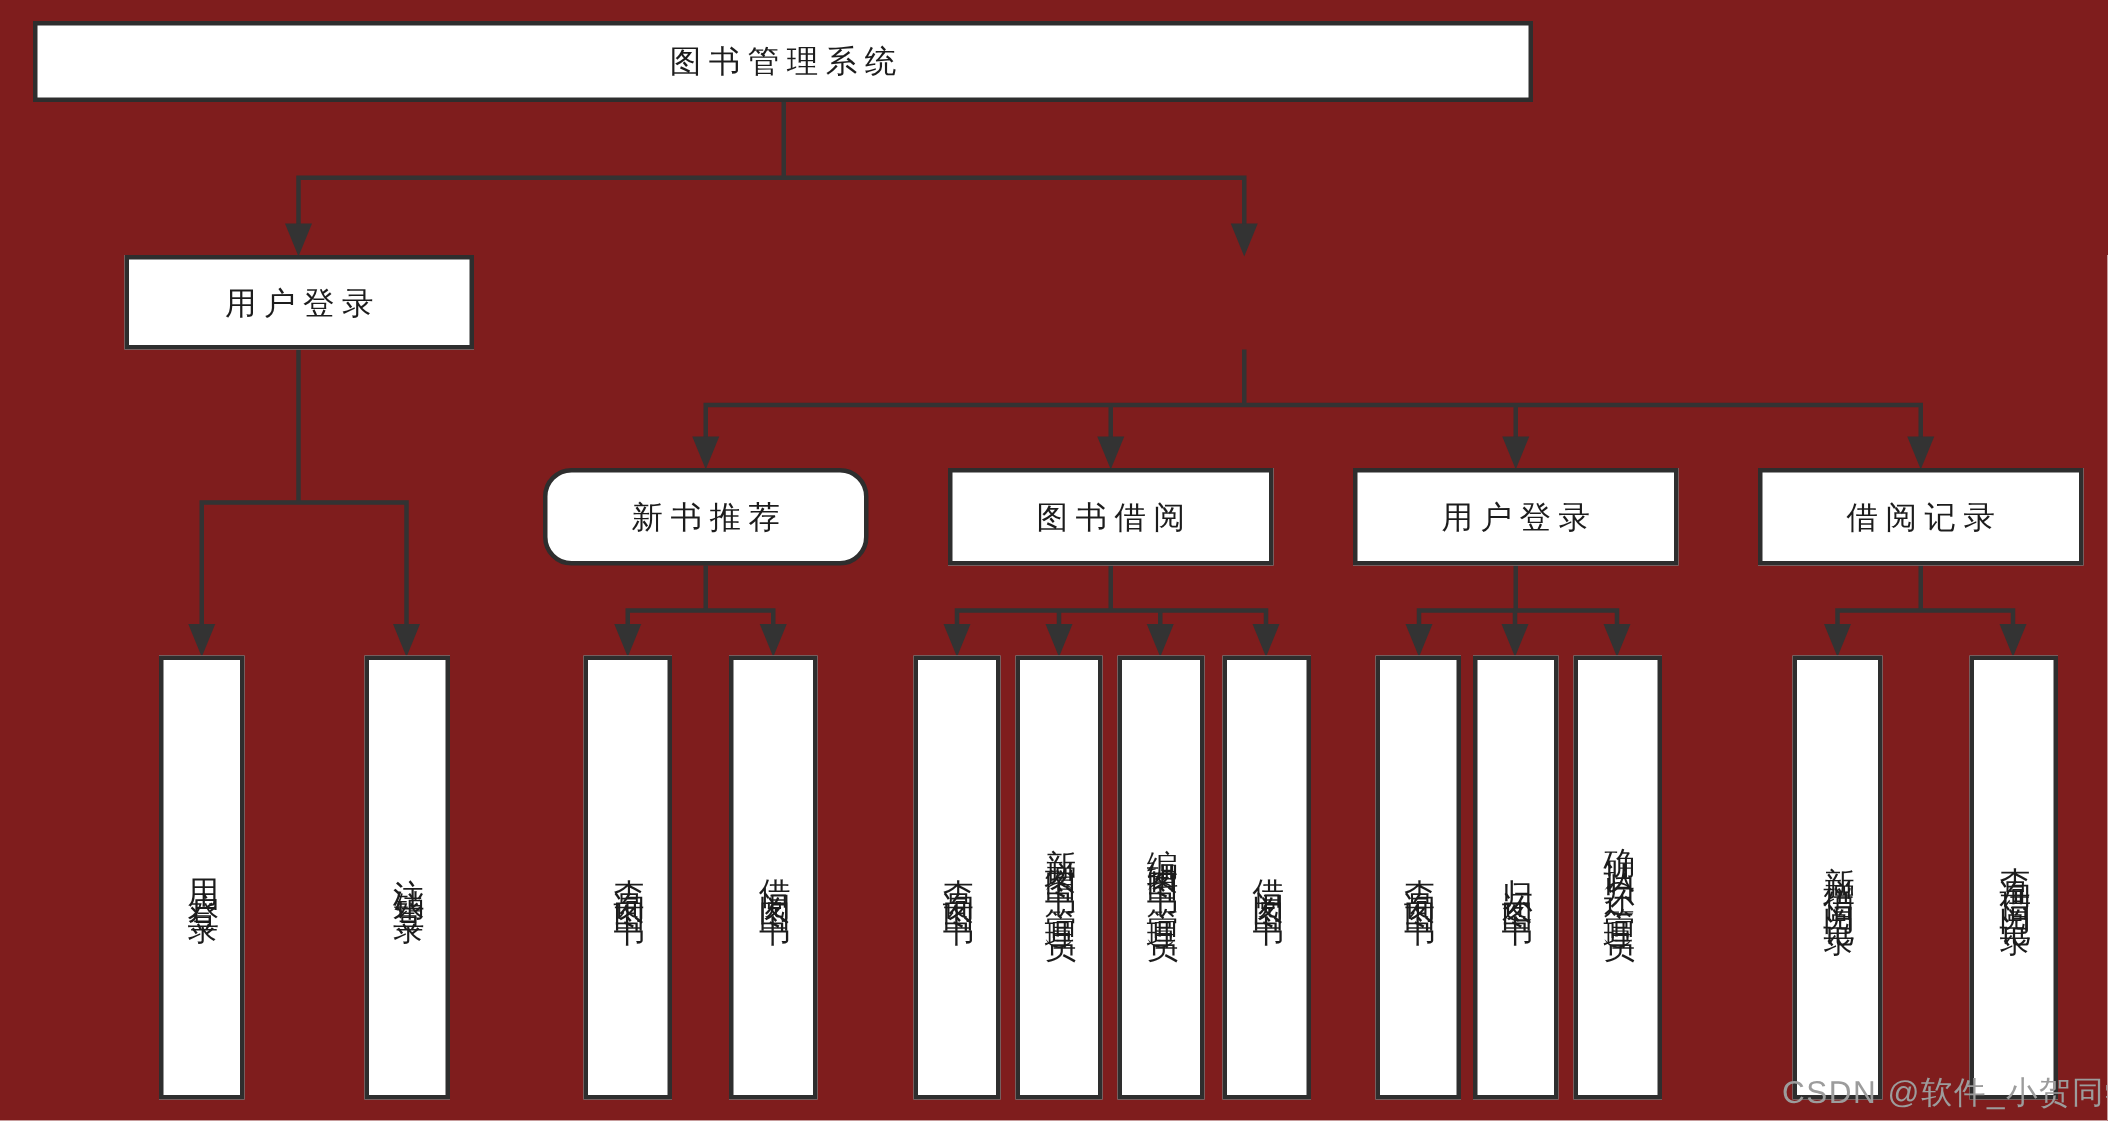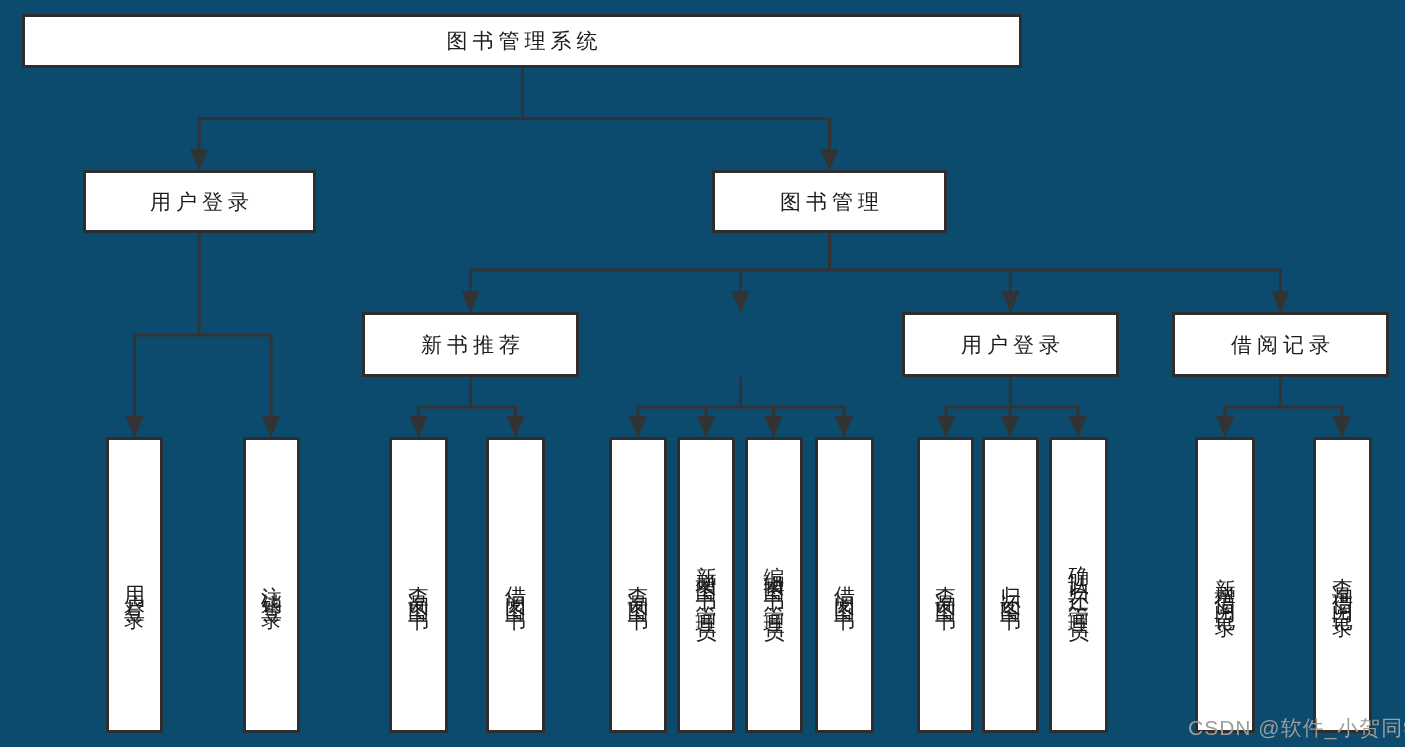--- a/index.html
+++ b/index.html
@@ -4,21 +4,21 @@
 <style>
   html, body {
     margin: 0;
     padding: 0;
     background: #ffffff;
   }
   .canvas {
     position: relative;
     width: 1405px;
     height: 747px;
-    background: #0c4a6e;
+    background: #7f1d1d;
     overflow: hidden;
     font-family: "Liberation Sans", "DejaVu Sans", sans-serif;
     color: #1c1c1c;
   }
   .connector-layer {
     position: absolute;
     left: 0;
     top: 0;
     pointer-events: none;
   }
@@ -41,21 +41,21 @@
     font-size: 21px;
     letter-spacing: 8px;
     text-indent: 0;
     white-space: normal;
   }
   
   .root-box  { left: 22px;   top: 14px;  width: 1000px; height: 54px; }
   .l2-a      { left: 83px;   top: 170px; width: 233px;  height: 63px; }
   .l2-b      { left: 712px;  top: 170px; width: 235px;  height: 63px; }
   .l3        { top: 312px; height: 65px; width: 217px; }
-  .l3-a      { left: 362px; }
+  .l3-a      { left: 362px; border-radius: 19px; }
   .l3-b      { left: 632px; }
   .l3-c      { left: 902px; }
   .l3-d      { left: 1172px; }
   
   .leaf      { top: 437px; height: 296px; }
   .leaf-a1   { left: 106px;  width: 57px; }
   .leaf-a2   { left: 243px;  width: 57px; }
   .leaf-b1   { left: 389px;  width: 59px; }
   .leaf-b2   { left: 486px;  width: 59px; }
   .leaf-c1   { left: 609px;  width: 58px; }
@@ -124,23 +124,23 @@
     <polygon class="head" points="1069,416 1087,416 1078,438"></polygon>
 
     <path class="line" d="M1280.5 377 V408.5 M1223.5 407 H1343.5 M1225 407 V418 M1342 407 V418"></path>
     <polygon class="head" points="1216,416 1234,416 1225,438"></polygon>
     <polygon class="head" points="1333,416 1351,416 1342,438"></polygon>
   </svg>
 
   <div class="node root-box">图书管理系统</div>
 
   <div class="node l2-a">用户登录</div>
-  <div class="node l2-b">图书管理</div>
 
   <div class="node l3 l3-a">新书推荐</div>
+  <div class="node l3 l3-b">图书借阅</div>
   <div class="node l3 l3-c">用户登录</div>
   <div class="node l3 l3-d">借阅记录</div>
 
   <div class="node vertical leaf leaf-a1">用户登录</div>
   <div class="node vertical leaf leaf-a2">注销登录</div>
 
   <div class="node vertical leaf leaf-b1">查询图书</div>
   <div class="node vertical leaf leaf-b2">借阅图书</div>
 
   <div class="node vertical leaf leaf-c1">查询图书</div>

